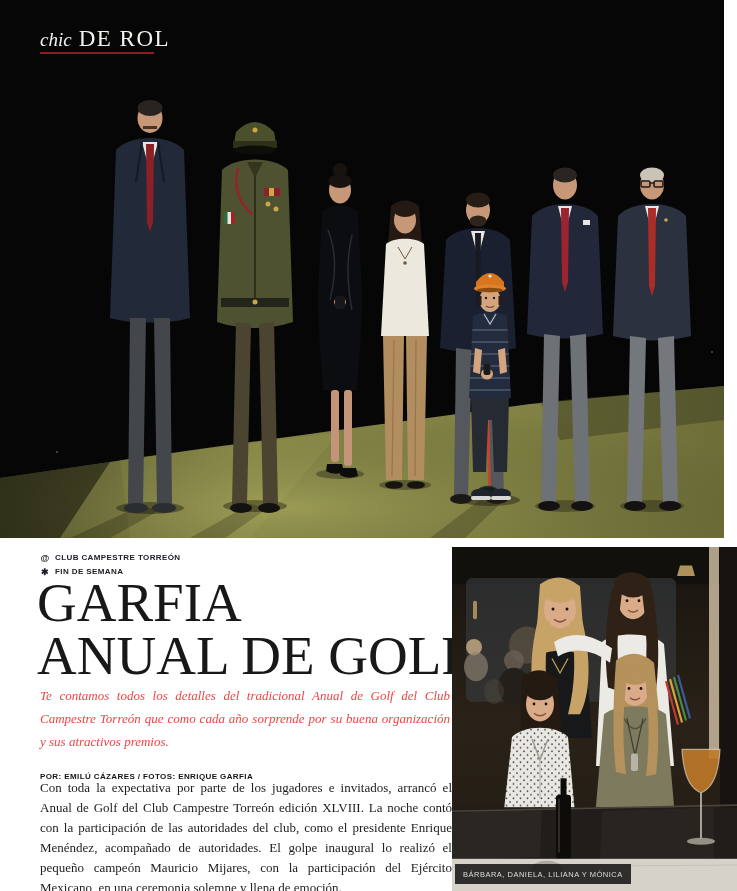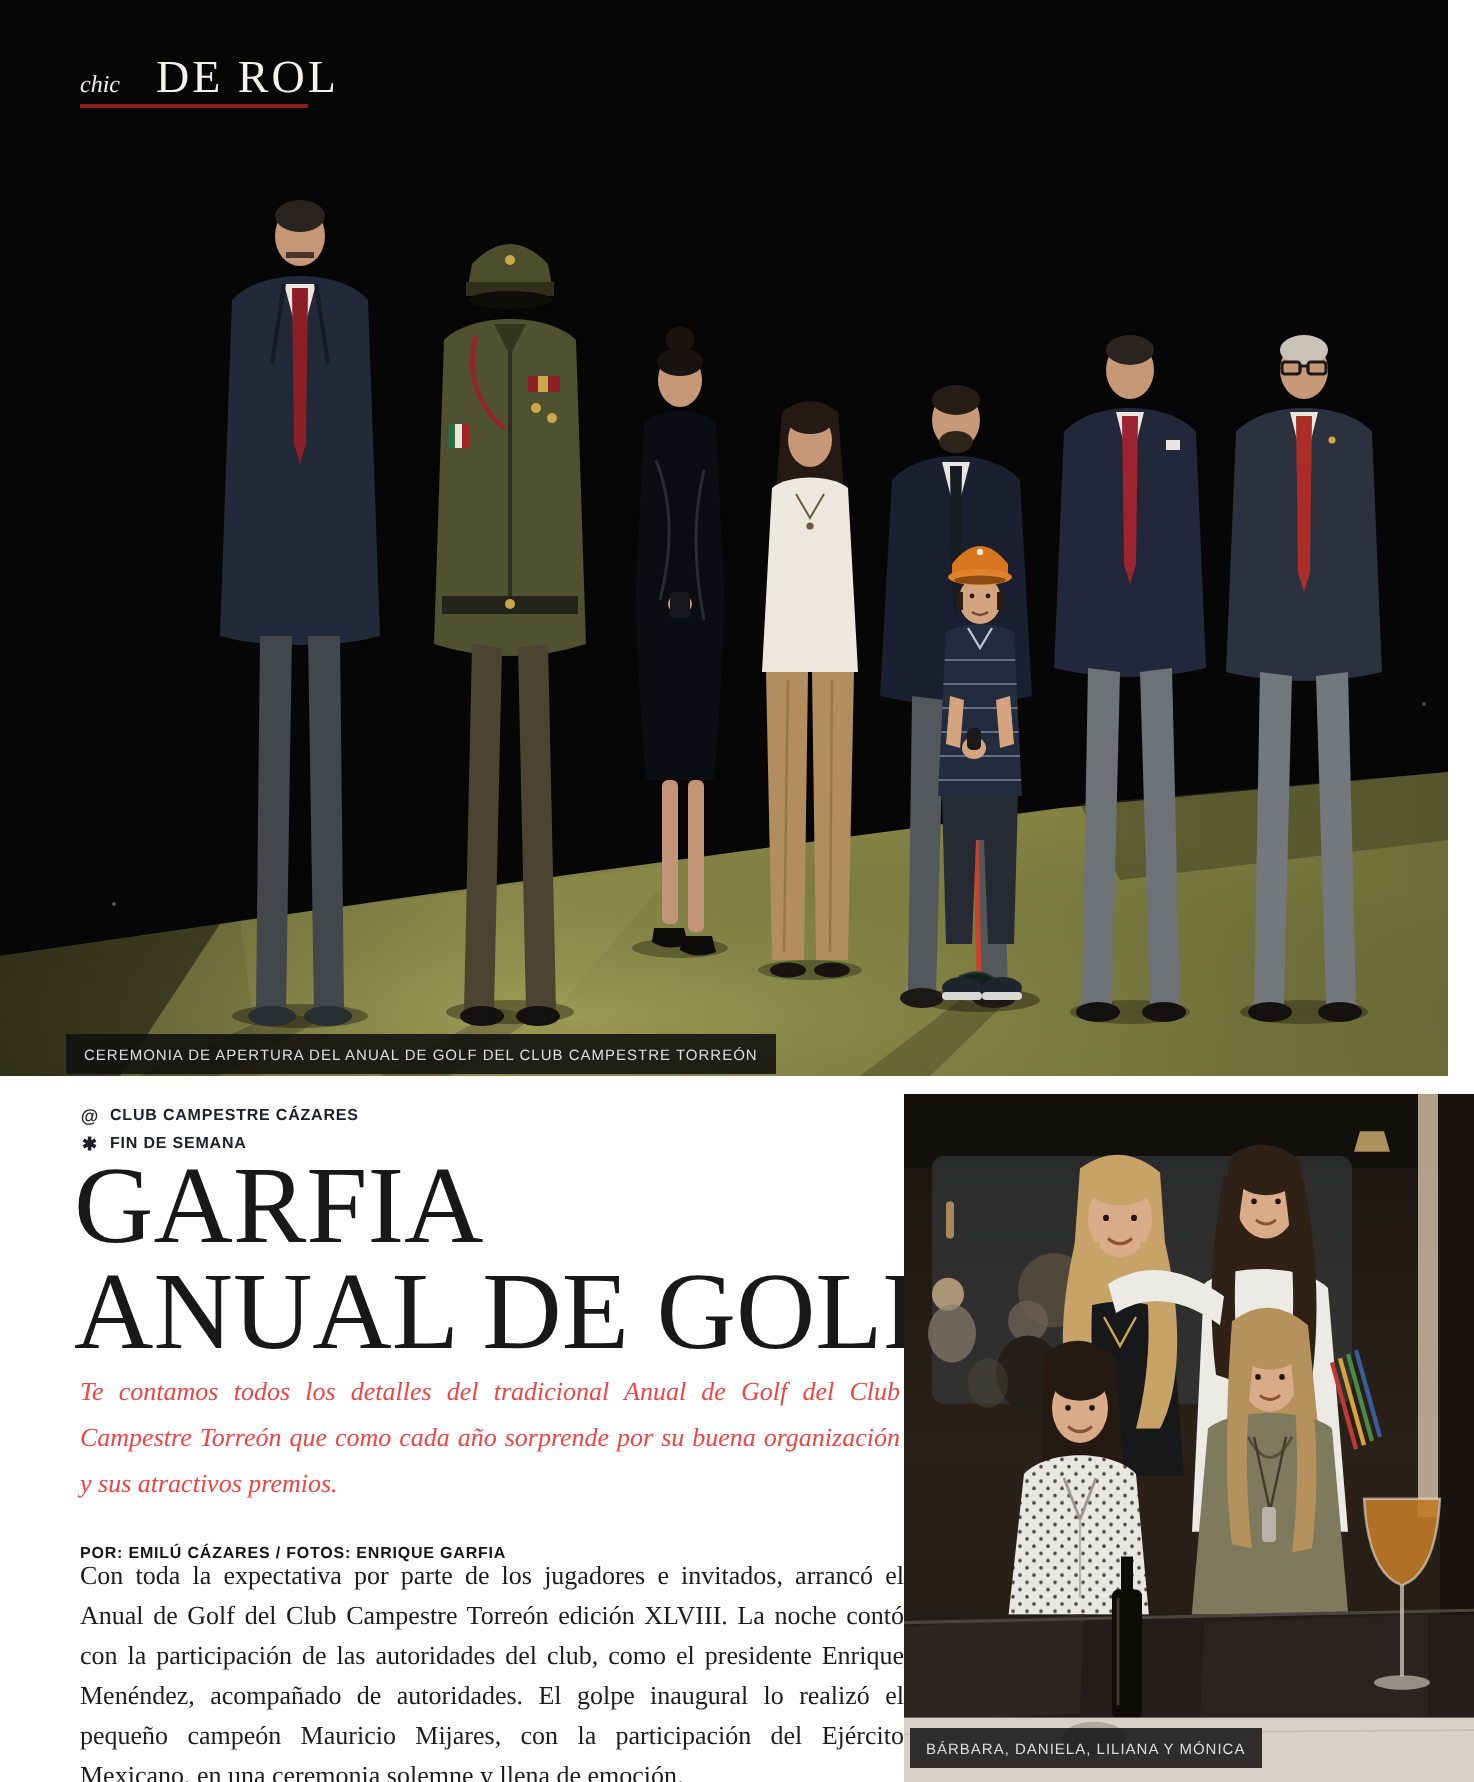--- a/index.html
+++ b/index.html
@@ -5,21 +5,21 @@
   html,body{margin:0;padding:0;}
   .page{position:relative;width:737px;height:891px;background:#ffffff;overflow:hidden;
         font-family:"Liberation Sans", sans-serif;}
 
   
   .main-photo{position:absolute;left:0;top:0;width:724px;height:538px;background:#060606;}
   .main-photo svg{display:block;width:100%;height:100%;}
 
   
   .header{position:absolute;left:40px;top:26px;color:#f4f2ee;white-space:nowrap;}
-  .header .chic{font-family:"Liberation Serif",serif;font-style:italic;font-size:12px;margin-right:18px;}
+  .header .chic{font-family:"Liberation Serif",serif;font-style:italic;font-size:19px;margin-right:7px;}
   .header .title{font-family:"Liberation Serif",serif;font-size:23px;letter-spacing:1.5px;}
   .header-rule{position:absolute;left:40px;top:52px;width:114px;height:2px;background:#8e1c1e;}
 
   .photo-caption{position:absolute;left:33px;top:517px;background:rgba(16,16,16,0.88);
         color:#dedede;font-size:7.5px;letter-spacing:0.5px;padding:6px 9px 5px 9px;white-space:nowrap;}
 
   
   .tags{position:absolute;left:40px;top:551px;color:#20202c;font-size:8px;font-weight:bold;
         letter-spacing:0.4px;line-height:14px;}
   .tags .row{display:flex;align-items:center;gap:5px;}
@@ -238,27 +238,26 @@
         <ellipse cx="635" cy="506" rx="11" ry="5" fill="#141210"></ellipse>
         <ellipse cx="670" cy="506" rx="11" ry="5" fill="#141210"></ellipse>
       </g>
     </svg>
 
     <div class="header">
       <span class="chic">chic</span><span class="title">DE ROL</span>
     </div>
     <div class="header-rule"></div>
 
-    <div class="photo-caption">CEREMONIA DE APERTURA DEL ANUAL DE GOLF DEL CLUB CAMPESTRE TORREÓN</div>
   </div>
 
   <div class="tags">
     <div class="row">
       <span class="ticon">@</span>
-      <span>CLUB CAMPESTRE CÁZARES</span>
+      <span>CLUB CAMPESTRE TORREÓN</span>
     </div>
     <div class="row">
       <span class="ticon">✱</span>
       <span>FIN DE SEMANA</span>
     </div>
   </div>
 
   <div class="headline">
     <div>GARFIA</div>
     <div>ANUAL DE GOLF</div>

